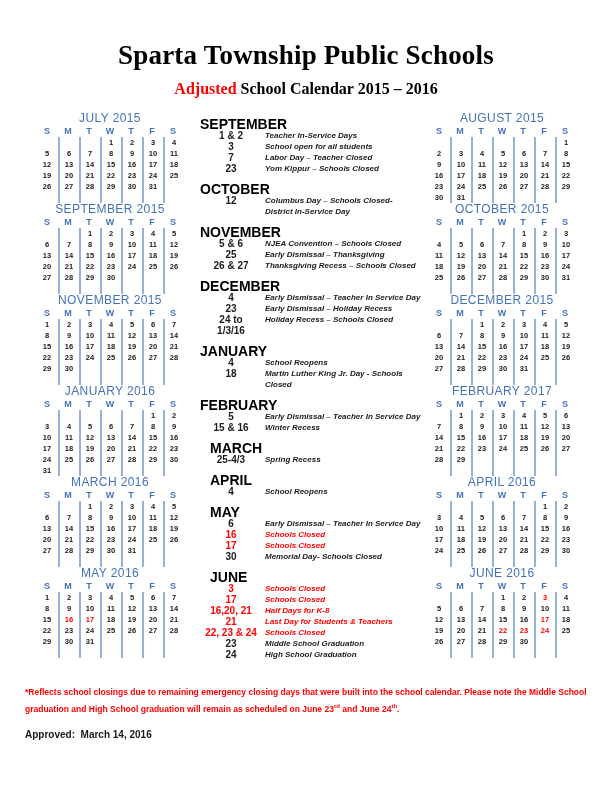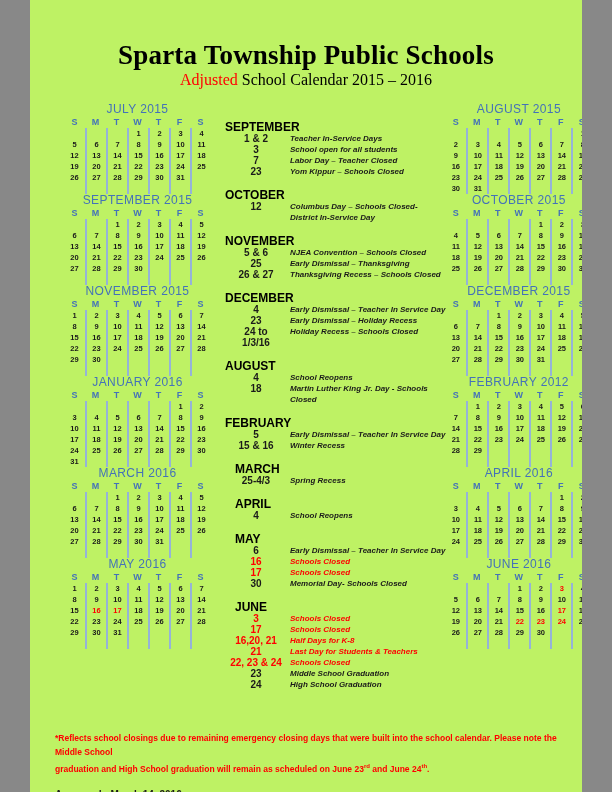--- a/index.html
+++ b/index.html
@@ -1,26 +1,26 @@
 <!DOCTYPE html>
 <html style="--blue: #4472b8; --sepblue: #95b3d7; --red: #ff0000; --ink: #1a1a1a;"><head>
 <meta charset="utf-8">
 <style>
   html,body { margin:0; padding:0; background:#888; }
   .page {
-    width:552px; height:792px; margin:0 auto; background:#bef264;
+    width:612px; height:792px; margin:0 auto; background:#ffffff;
     font-family:"Liberation Sans", sans-serif; position:relative; overflow:hidden;
     box-sizing:border-box;
   }
   .header { text-align:center; padding-top:40px; }
   .title {
     font-family:"Liberation Serif", serif; font-weight:bold; font-size:27px;
     color:#000; letter-spacing:0.2px;
   }
-  .subtitle { font-family:"Liberation Serif", serif; font-size:16px; color:#000; margin-top:0; }
+  .subtitle { font-family:"Liberation Serif", serif; font-size:16px; color:#000; margin-top:9px;font-weight:bold; }
   .subtitle .red-word { color:var(--red,#f00); }
 
   .columns { display:flex; margin-top:14px; padding:0 34px; }
   .col-cal { width:152px; }
   .col-mid { flex:1; padding:6px 0 0 14px; box-sizing:border-box; }
 
   .cal { height:91px; }
   .cal-title {
     color:var(--blue,#4472b8); font-weight:normal; font-size:12px; text-align:center;
     height:13px; line-height:13px; letter-spacing:0.4px;
@@ -32,35 +32,35 @@
   .dow { color:var(--blue,#4472b8); font-weight:bold; font-size:9px; text-align:center; line-height:12px; }
   .day {
     font-size:7.5px; font-weight:bold; text-align:center; line-height:11px;
     color:var(--ink,#1a1a1a); box-sizing:border-box;
   }
   .day.sep { border-left:2px solid var(--sepblue,#95b3d7); }
   .day.red, .red { color:var(--red,#f00); }
 
   .month { margin-bottom:9px; }
   .month.gap { margin-top:7px; }
-  .month-h { font-size:12px; font-weight:bold; line-height:12px; color:#000;margin-top:12px; }
+  .month-h { font-size:14px; font-weight:bold; line-height:12px; color:#000; }
   .month-h.indent { padding-left:10px; }
   .ev { display:flex; }
   .ev-date {
     width:62px; flex:none; text-align:center; font-size:10px; font-weight:bold;
     line-height:11px; white-space:pre; color:var(--ink,#1a1a1a);
   }
   .ev-desc {
     flex:1; font-size:8px; font-weight:bold; line-height:11px; padding-left:3px;
     white-space:pre; color:var(--ink,#1a1a1a);font-style:italic;
   }
   .ev-date.red, .ev-desc.red { color:var(--red,#f00); }
 
   .footnote {
-    margin:32px 25px 0; color:var(--red,#f00); font-weight:bold; font-size:8.5px;
+    margin:16px 25px 0; color:var(--red,#f00); font-weight:bold; font-size:8.5px;
     line-height:14px; white-space:pre-line;
   }
   .footnote sup { font-size:6px; }
   .approved { margin:13px 25px 0; font-weight:bold; font-size:10px; color:#1a1a1a; white-space:pre; }
 </style>
 </head>
 <body>
 
 <div class="page">
   <div class="header">
@@ -448,21 +448,21 @@
             <div class="ev-date">23</div>
             <div class="ev-desc">Early Dismissal – Holiday Recess</div>
           </div>
           <div class="ev">
             <div class="ev-date">24 to
 1/3/16</div>
             <div class="ev-desc">Holiday Recess – Schools Closed</div>
           </div>
         </div>
         <div class="month">
-          <div class="month-h">AUGUST</div>
+          <div class="month-h">JANUARY</div>
           <div class="ev">
             <div class="ev-date">4</div>
             <div class="ev-desc">School Reopens</div>
           </div>
           <div class="ev">
             <div class="ev-date">18</div>
             <div class="ev-desc">Martin Luther King Jr. Day - Schools
 Closed</div>
           </div>
         </div>
@@ -699,21 +699,21 @@
             <div class="day"></div>
             <div class="day sep"></div>
             <div class="day sep"></div>
             <div class="day sep"></div>
             <div class="day sep"></div>
             <div class="day sep"></div>
             <div class="day sep"></div>
           </div>
         </div>
         <div class="cal">
-          <div class="cal-title">FEBRUARY 2012</div>
+          <div class="cal-title">FEBRUARY 2017</div>
           <div class="cal-grid">
             <div class="dow">S</div>
             <div class="dow">M</div>
             <div class="dow">T</div>
             <div class="dow">W</div>
             <div class="dow">T</div>
             <div class="dow">F</div>
             <div class="dow">S</div>
             <div class="day"></div>
             <div class="day sep">1</div>

